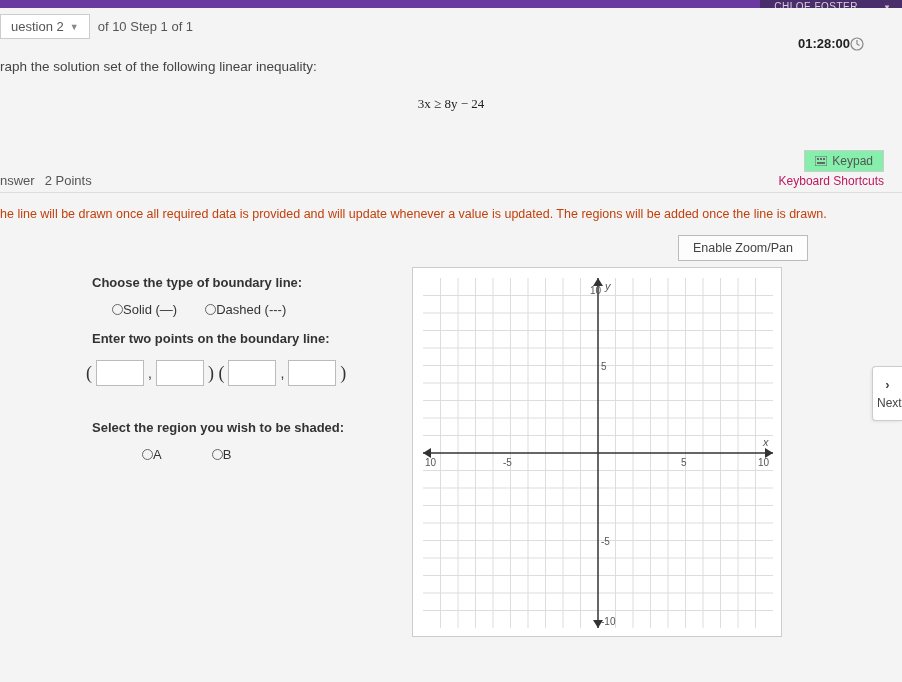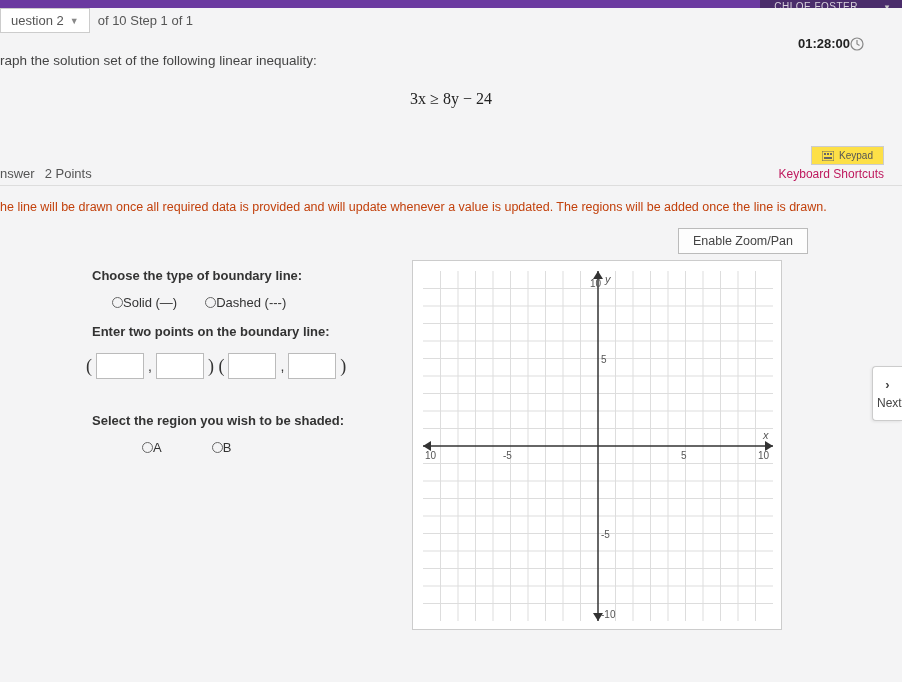--- a/index.html
+++ b/index.html
@@ -30,21 +30,21 @@
     background: #f4f4f5;
     margin: 0;
     min-height: 674px;
     position: relative;
   }
   .qbar {
     display: flex;
     align-items: center;
     font-size: 13px;
     color: #555;
-    padding: 0 0 6px 0;
+    padding: 6px 0 6px 0;
   }
   .qdrop {
     background: #fff;
     border: 1px solid #ccc;
     padding: 4px 10px;
     margin-right: 8px;
     display: flex; align-items: center; gap:6px;
     font-size: 13px;
     color:#555;
   }
@@ -58,35 +58,35 @@
     display:flex; align-items:center; 
   }
   .prompt {
     font-size: 13.5px;
     color: #444;
     padding: 14px 18px 4px 0;
   }
   .equation {
     text-align: center;
     font-family: "Times New Roman", serif;
-    font-size: 16px;
+    font-size: 13px;
     padding: 18px 0 30px 0;
     color:#222;
   }
   .answer-hdr {
     display:flex; justify-content:space-between; align-items:flex-end;
     padding: 8px 18px 4px 0;
     font-size:13px; color:#555;
     border-bottom:1px solid #ddd;
   }
   .answer-hdr .left { display:flex; gap:10px; align-items:baseline;}
   .answer-hdr .right { text-align:right; font-size:12px;}
   .keypad-btn {
-    background:#fde047; border:1px solid #ccc; padding:3px 10px;
-    font-size:10px; display:inline-flex; gap:5px; align-items:center;
+    background:#86efac; border:1px solid #ccc; padding:3px 10px;
+    font-size:12px; display:inline-flex; gap:5px; align-items:center;
     margin-bottom:2px;
   }
   .hint {
     font-size:12.5px; color:#c2410c;
     padding: 14px 18px 10px 0;
   }
   .workarea { display:flex; gap:10px; padding-right:18px;}
   .controls { flex: 0 0 370px; padding: 30px 0 0 60px; font-size:13px; color:#333;margin-left:32px;}
   .controls .lbl { font-weight:bold; margin: 14px 0 12px 0; font-size:13px;}
   .radiorow { display:flex; gap:28px; margin-left:20px; margin-bottom:6px;}

